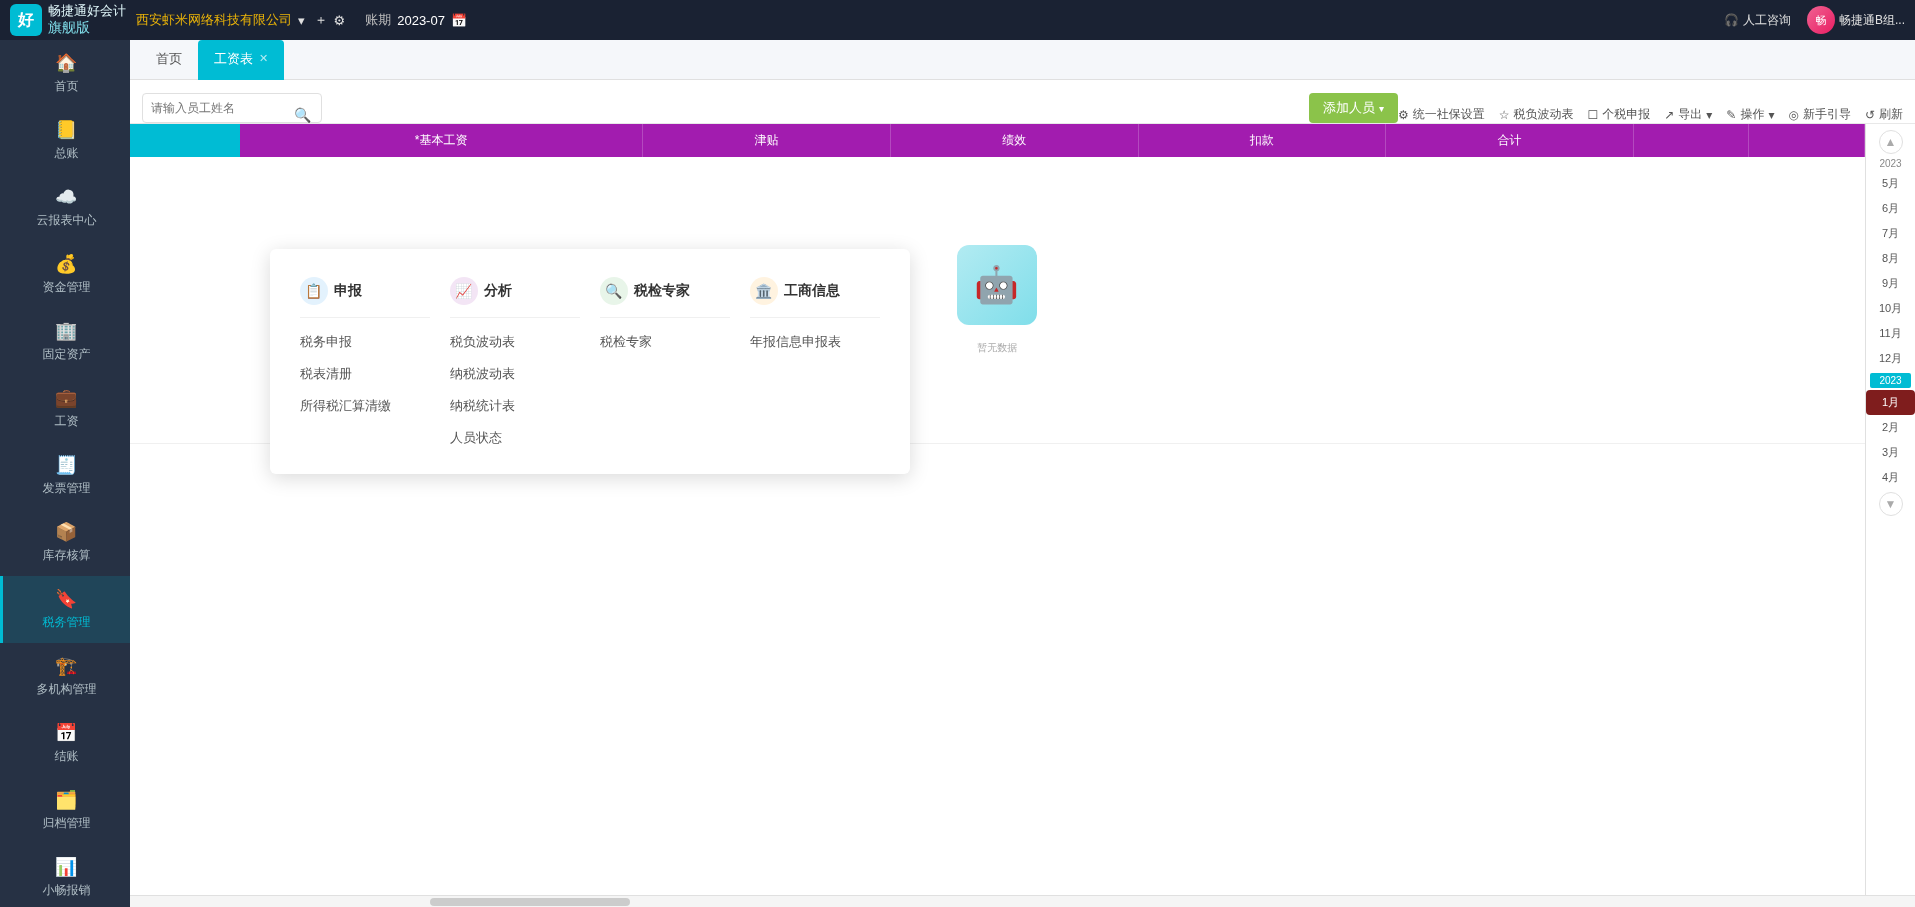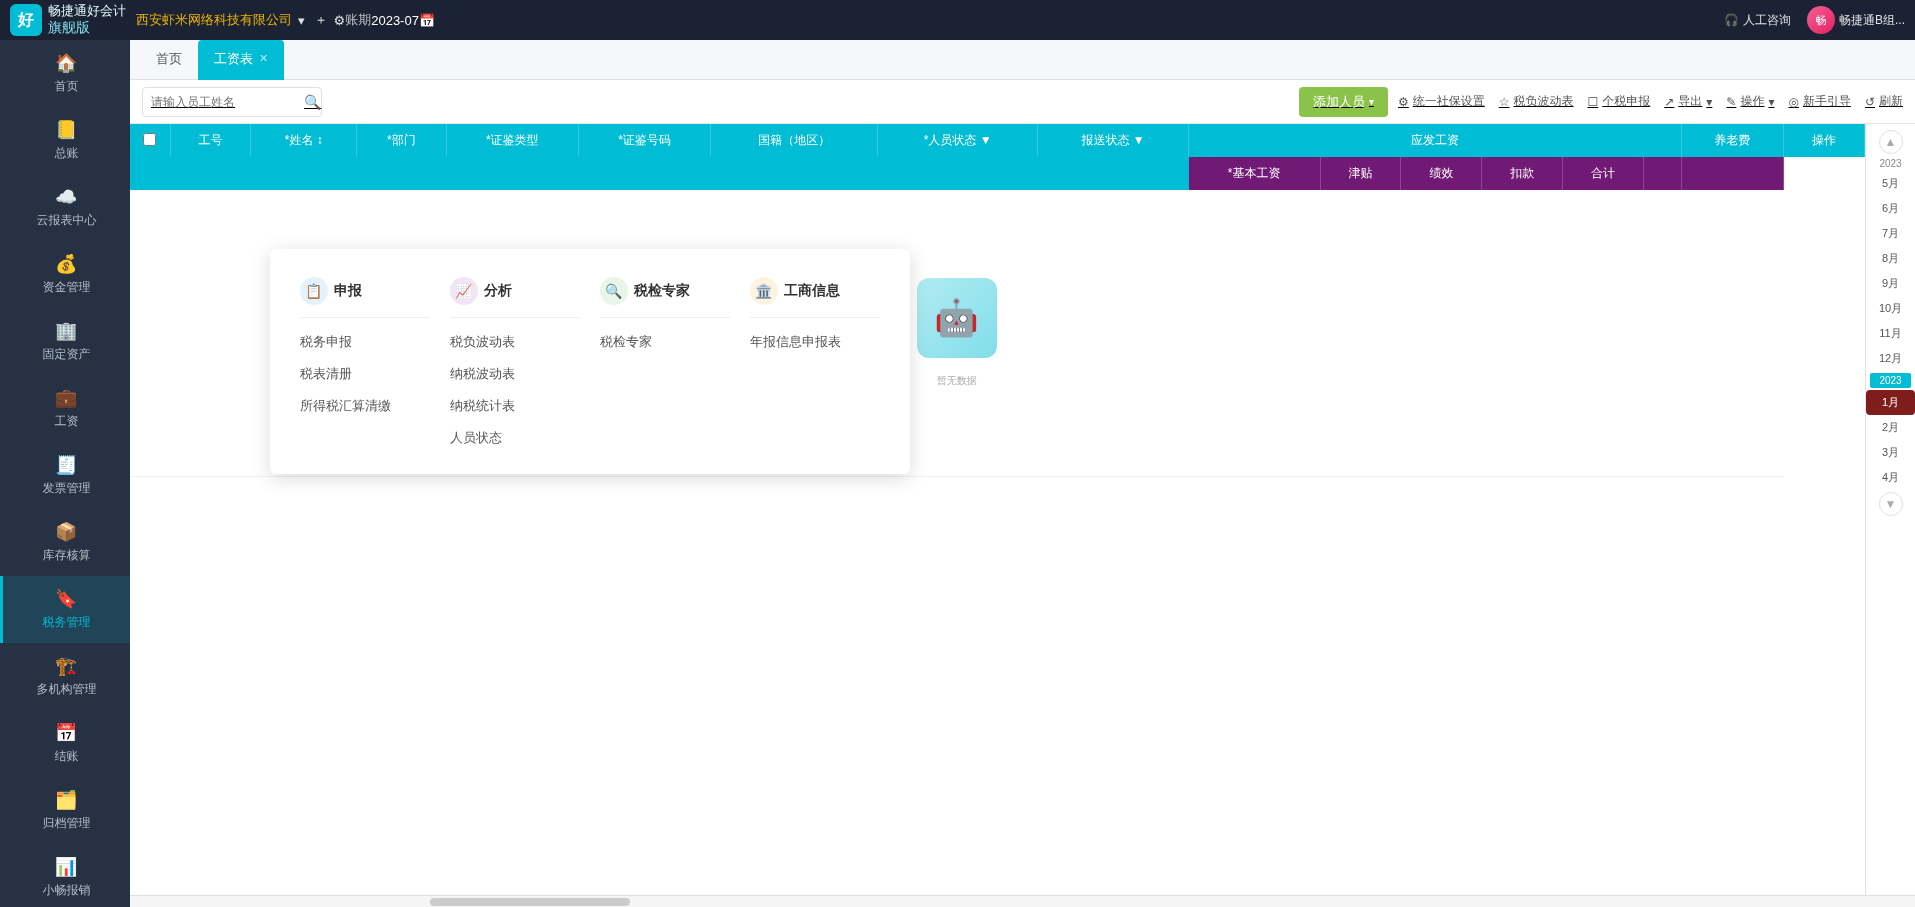--- a/index.html
+++ b/index.html
@@ -31,22 +31,22 @@
     }
     .logo-text { font-size: 13px; color: #e0f7fa; line-height: 1.2; }
     .logo-sub { font-size: 14px; color: #80deea; }
     .company-selector {
       display: flex; align-items: center; gap: 6px;
       color: #e0e0e0; font-size: 13px; cursor: pointer;
       margin-left: 10px;
     }
     .company-name { color: #eab308; }
     .period-info {
-      display: flex; align-items: center; gap: 0;
-      color: #bdbdbd; font-size: 13px; 
+      display: flex; align-items: center; gap: 6px;
+      color: #bdbdbd; font-size: 13px; margin-left: 20px;
     }
     .period-value { color: #fff; }
     .top-bar-right {
       margin-left: auto;
       display: flex; align-items: center; gap: 16px;
       color: #e0e0e0;
     }
     .user-service { display: flex; align-items: center; gap: 4px; cursor: pointer; font-size: 12px; }
     .user-avatar {
       width: 28px; height: 28px; border-radius: 50%;
@@ -108,25 +108,23 @@
       background: #00bcd4;
       color: #fff;
       border-radius: 4px 4px 0 0;
     }
     .tab-close { font-size: 11px; opacity: 0.7; cursor: pointer; }
 
     
     .toolbar {
       height: 44px;
       background: #fff;
-      display: flex; align-items: center;
+      display: flex; align-items: flex-end;
       padding: 0 12px;
-      gap: 10px;
       border-bottom: 1px solid #e8e8e8;
-      text-decoration: underline;
     }
     .search-input {
       width: 180px; height: 30px;
       border: 1px solid #e0e0e0; border-radius: 4px;
       padding: 0 8px; font-size: 12px; color: #888;
       outline: none;
     }
     .search-icon-btn {
       color: #aaa; cursor: pointer; font-size: 14px; margin-left: -28px;
     }
@@ -158,21 +156,21 @@
       min-width: 1400px;
     }
     .salary-table th {
       background: #00bcd4; color: #fff;
       padding: 8px 10px; font-size: 12px;
       border-right: 1px solid rgba(255,255,255,0.2);
       white-space: nowrap; text-align: center;
       font-weight: normal;
     }
     .salary-table th.sub-header {
-      background: #701a75;
+      background: #a21caf;
     }
     .salary-table td {
       padding: 8px 10px; font-size: 12px;
       border-bottom: 1px solid #f0f0f0;
       text-align: center; color: #444;
     }
     .salary-table .checkbox-col { width: 40px; }
     .th-group {
       background: #00bcd4; color: #fff;
       text-align: center; border-right: 1px solid rgba(255,255,255,0.2);
@@ -396,36 +394,20 @@
           <span>刷新</span>
         </div>
       </div>
     </div>
 
     <div style="display:flex; flex:1; overflow:hidden;">
 
       <div class="table-container">
         <table class="salary-table">
           <thead>
-            <tr>
-              <th class="checkbox-col">
-                <input type="checkbox" style="">
-              </th>
-              <th>工号</th>
-              <th>*姓名 ↕</th>
-              <th>*部门</th>
-              <th>*证鉴类型</th>
-              <th>*证鉴号码</th>
-              <th>国籍（地区）</th>
-              <th>*人员状态 ▼</th>
-              <th>报送状态 ▼</th>
-              <th colspan="6" class="th-group">应发工资</th>
-              <th>养老费</th>
-              <th>操作</th>
-            </tr>
             <tr>
               <th colspan="9" style="background:#00bcd4; border:none;"></th>
               <th class="sub-header">*基本工资</th>
               <th class="sub-header">津贴</th>
               <th class="sub-header">绩效</th>
               <th class="sub-header">扣款</th>
               <th class="sub-header">合计</th>
               <th class="sub-header"></th>
               <th class="sub-header"></th>
             </tr>

